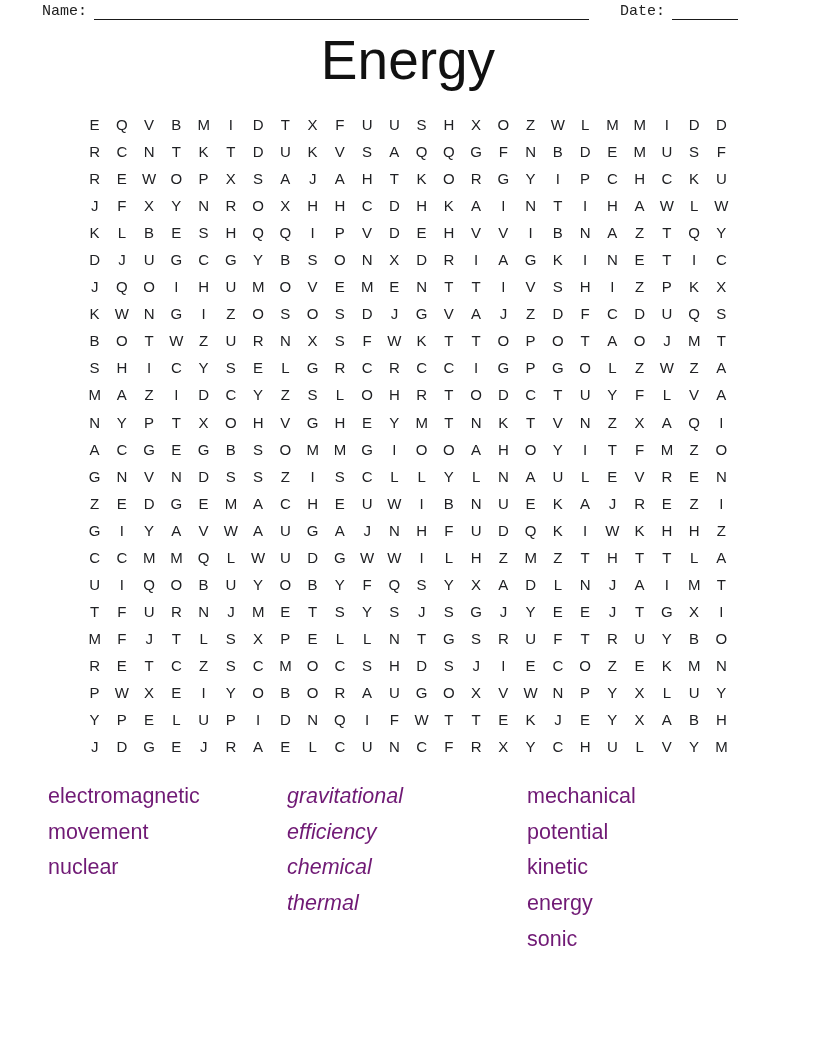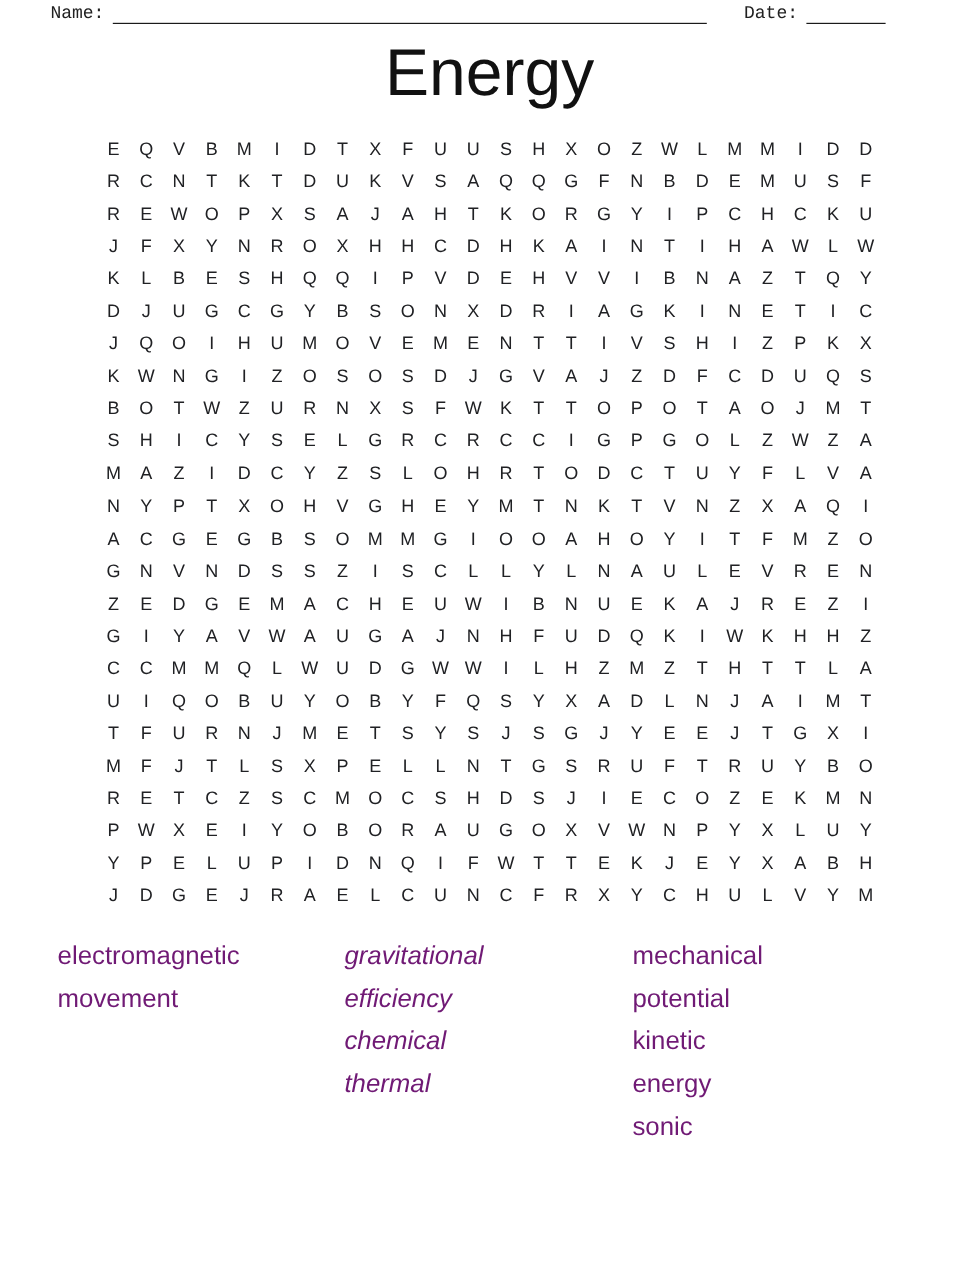--- a/index.html
+++ b/index.html
@@ -659,20 +659,21 @@
     <span class="grid-cell">U</span>
     <span class="grid-cell">L</span>
     <span class="grid-cell">V</span>
     <span class="grid-cell">Y</span>
     <span class="grid-cell">M</span>
   </div>
 
 <div class="word-col word-col-1" id="word-col-0">
     <div>electromagnetic</div>
     <div>movement</div>
+    <div>nuclear</div>
   </div>
 <div class="word-col word-col-2" id="word-col-1">
     <div>gravitational</div>
     <div>efficiency</div>
     <div>chemical</div>
     <div>thermal</div>
   </div>
 <div class="word-col word-col-3" id="word-col-2">
     <div>mechanical</div>
     <div>potential</div>

